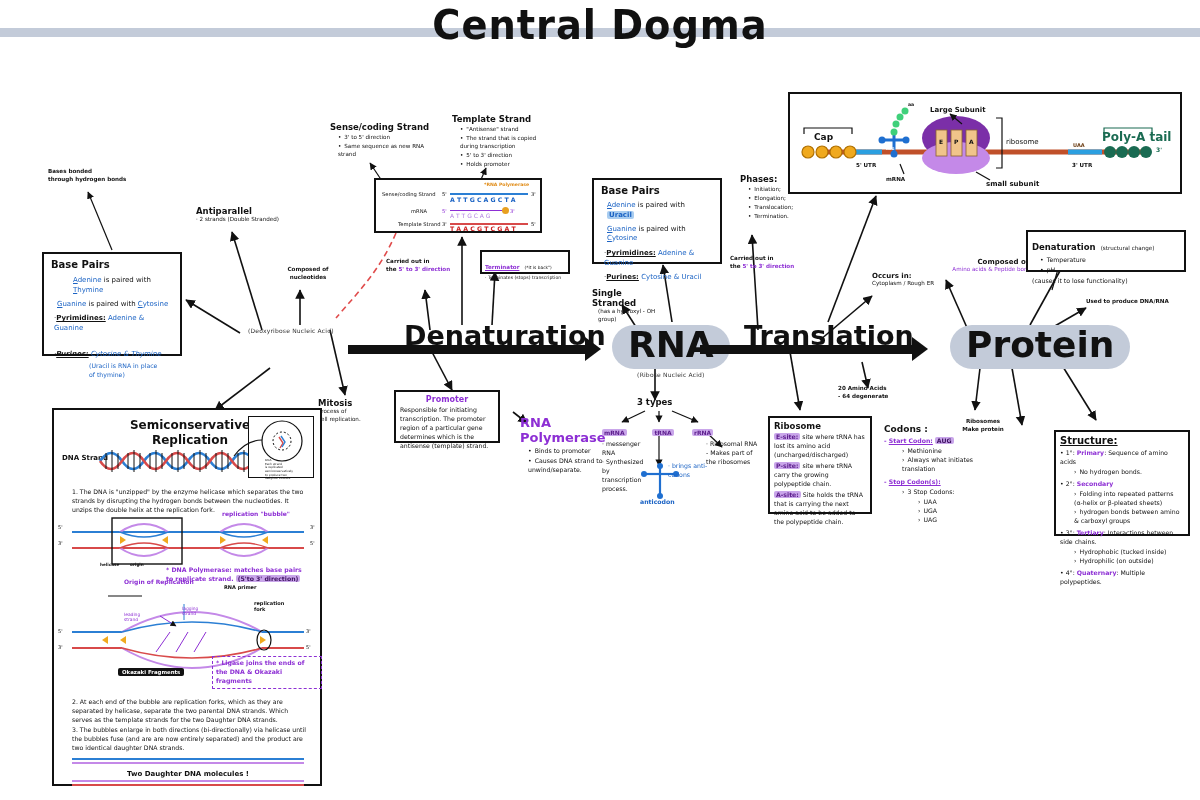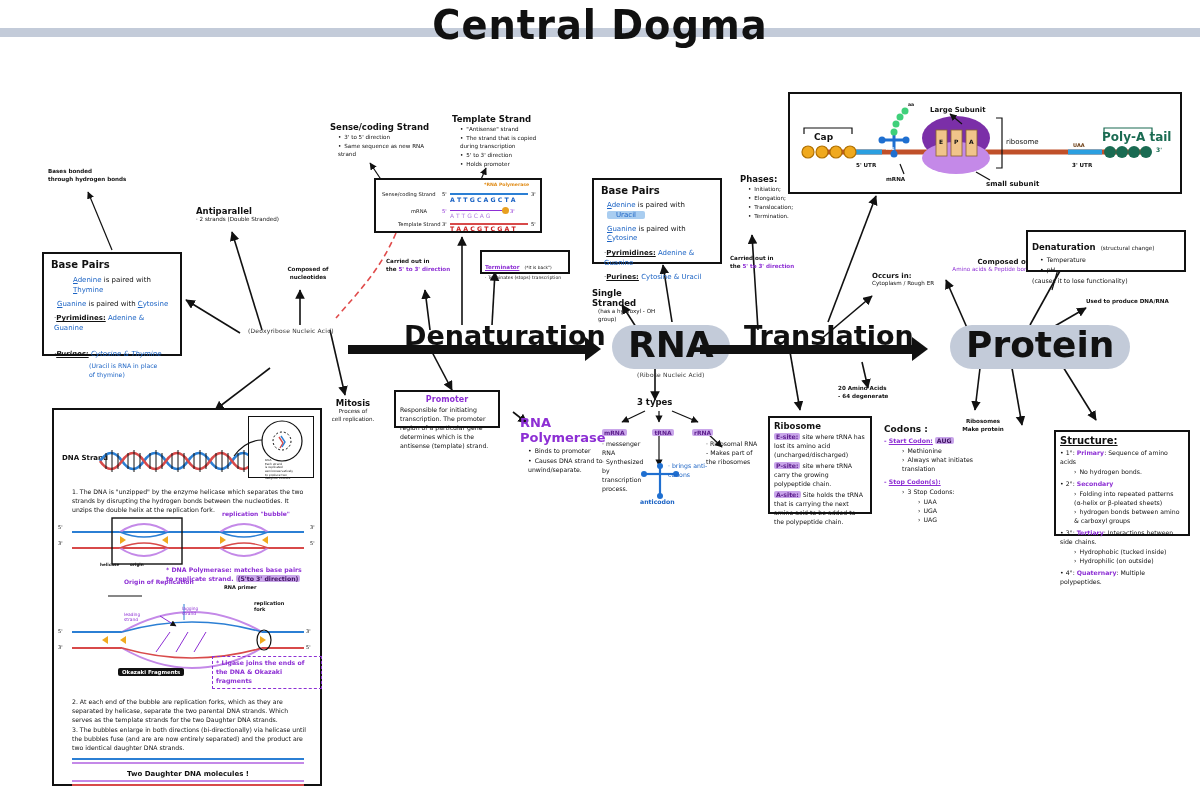--- a/index.html
+++ b/index.html
@@ -28,21 +28,21 @@
   
   .h{font-size:10px;font-weight:700;color:#111;}
   .t{font-size:6.2px;line-height:1.45;color:#111;}
   .t7{font-size:7px;line-height:1.4;color:#111;}
   .lbl{font-size:8.5px;font-weight:700;color:#111;line-height:1.2;}
   .lbl-s{font-size:5.6px;line-height:1.35;color:#111;}
   .blue{color:#1b63c4;}
   .purple{color:#8d2fd4;}
   .u{text-decoration:underline;}
   .hl-purple{background:#c9a6ea;padding:0 2px;border-radius:2px;}
-  .hl-blue{background:#a9cdf0;padding:0 9px;border-radius:2px;}
+  .hl-blue{background:#a9cdf0;padding:0 2px;border-radius:2px;font-weight:bold;}
   ul.n{margin:2px 0 0 0;padding-left:8px;list-style:none;}
   ul.n li{margin-bottom:1.5px;}
   ul.n li:before{content:"\2022";margin-right:3px;}
   ul.d{margin:1px 0 0 8px;padding-left:6px;list-style:none;}
   ul.d li:before{content:"\203A";margin-right:3px;}
   .dash li:before{content:"-";margin-right:3px;}
   svg{position:absolute;left:0;top:0;overflow:visible;}
   .arw{stroke:#111;stroke-width:1.6;fill:none;}
   .arwthin{stroke:#111;stroke-width:1.2;fill:none;}
   .dashred{stroke:#e04b4b;stroke-width:1.6;fill:none;stroke-dasharray:6 4;}
@@ -129,21 +129,21 @@
 </div>
 
 <div class="abs" style="left:196px;top:206px;width:90px;text-align:left;">
   <div class="lbl">Antiparallel</div>
   <div class="lbl-s">· 2 strands (Double Stranded)</div>
 </div>
 
 <div class="abs lbl-s" style="left:268px;top:266px;width:80px;text-align:center;font-weight:700;white-space:pre-line;">Composed of
 nucleotides</div>
 
-<div class="abs" style="left:318px;top:398px;width:70px;text-align:center;">
+<div class="abs" style="left:318px;top:398px;width:70px;text-align:left;">
   <div class="lbl">Mitosis</div>
   <div class="lbl-s" style="white-space:pre-line;">Process of
 cell replication.</div>
 </div>
 
 <div class="abs" style="left:248px;top:325px;">
   <div class="node-sub">(Deoxyribose Nucleic Acid)</div>
 </div>
 
 <div class="abs bigarrow" style="left:348px;top:345px;width:240px;"></div>
@@ -194,21 +194,21 @@
 <div class="abs lbl-s" style="left:386px;top:258px;width:80px;font-weight:700;">
   Carried out in<br>the <span class="purple">5' to 3' direction</span>
 </div>
 
 <div class="abs box" style="left:480px;top:250px;width:90px;height:24px;padding:2px 3px;box-sizing:border-box;">
   <span class="lbl-s purple u" style="font-weight:700;">Terminator</span>
   <span class="lbl-s" style="font-size:4.4px;">(*it is back")</span>
   <div class="lbl-s" style="font-size:4.6px;margin-top:2px;">· Terminates (stops) transcription</div>
 </div>
 
-<div class="abs box" style="left:394px;top:390px;width:106px;height:38px;padding:3px 4px;box-sizing:border-box;">
+<div class="abs box" style="left:394px;top:390px;width:106px;height:53px;padding:3px 4px;box-sizing:border-box;">
   <div class="purple" style="font-size:8px;font-weight:700;text-align:center;">Promoter</div>
   <div class="t" style="margin-top:2px;">Responsible for initiating transcription. The promoter region of a particular gene determines which is the antisense (template) strand.</div>
 </div>
 
 <div class="abs" style="left:520px;top:415px;width:90px;">
   <div class="purple" style="font-size:13px;font-weight:700;">RNA Polymerase</div>
   <ul class="n t">
     <li>Binds to promoter</li>
     <li>Causes DNA strand to unwind/separate.</li>
   </ul>
@@ -444,20 +444,22 @@
   <div class="abs" style="left:179px;top:44px;font-size:6px;font-weight:700;">A</div>
   <div class="abs" style="left:283px;top:48px;font-size:5px;font-weight:700;color:#6a3a10;">UAA</div>
   <div class="abs" style="left:282px;top:68px;font-size:5.6px;font-weight:700;">3' UTR</div>
   <div class="abs" style="left:312px;top:36px;font-size:12px;font-weight:700;color:#1a6b52;">Poly-A tail</div>
   <div class="abs" style="left:366px;top:52px;font-size:6px;font-weight:700;color:#1a6b52;">3'</div>
   <div class="abs" style="left:118px;top:8px;font-size:4.6px;font-weight:700;">aa</div>
 </div>
 
 <div class="abs box" style="left:52px;top:408px;width:270px;height:378px;">
 
+  <div class="abs" style="left:66px;top:8px;width:140px;text-align:center;font-size:12px;font-weight:700;white-space:pre-line;line-height:1.25;">Semiconservative
+Replication</div>
 
   <div class="abs" style="left:8px;top:44px;font-size:7px;font-weight:700;">DNA Strand</div>
 
   <svg width="180" height="34" style="left:46px;top:34px;">
     <path d="M0,17 Q11,1 22,17 Q33,33 44,17 Q55,1 66,17 Q77,33 88,17 Q99,1 110,17 Q121,33 132,17 Q143,1 154,17 Q165,33 176,17" stroke="#2b7fd4" stroke-width="2.6" fill="none"></path>
     <path d="M0,17 Q11,33 22,17 Q33,1 44,17 Q55,33 66,17 Q77,1 88,17 Q99,33 110,17 Q121,1 132,17 Q143,33 154,17 Q165,1 176,17" stroke="#d84a4a" stroke-width="2.6" fill="none"></path>
     <g stroke="#111" stroke-width="1">
       <line x1="6" y1="9" x2="6" y2="25"></line>
         <line x1="12" y1="6" x2="12" y2="28"></line>
         <line x1="18" y1="9" x2="18" y2="25"></line>

